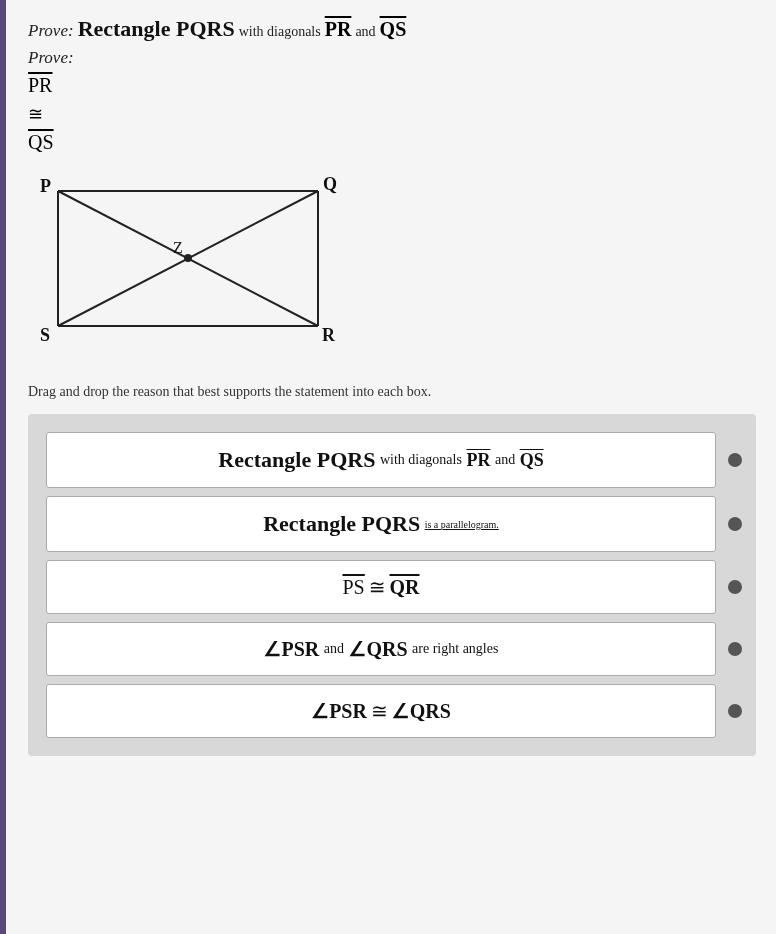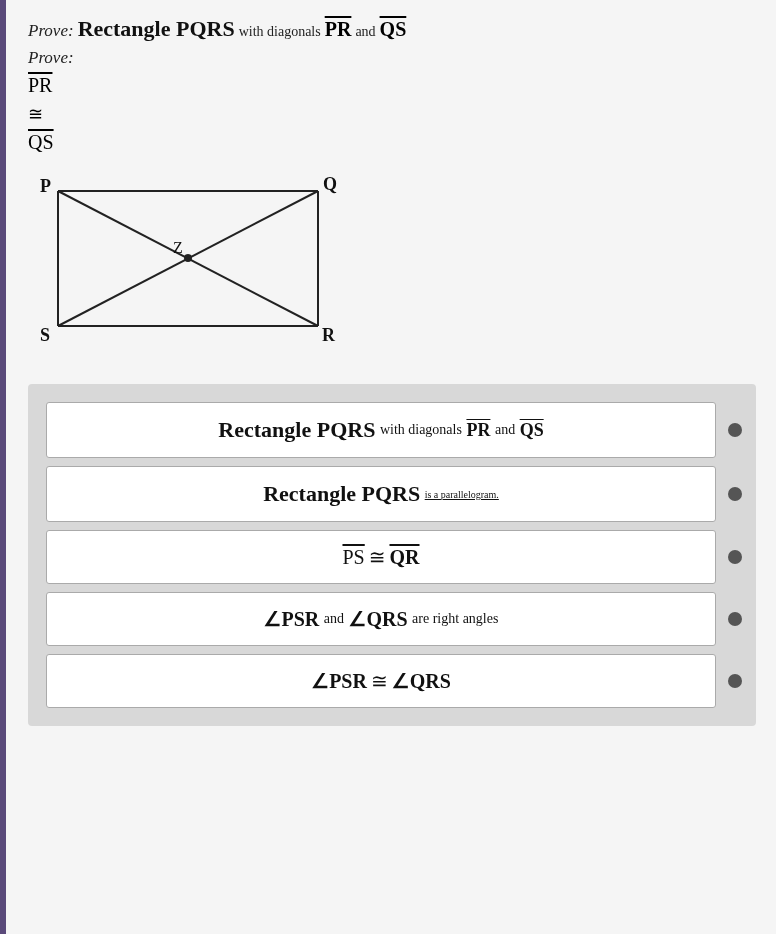--- a/index.html
+++ b/index.html
@@ -174,20 +174,21 @@
       <text x="295" y="24" font-size="18" font-family="Times New Roman, serif" font-weight="bold" fill="#111">Q</text>
 
       <text x="294" y="175" font-size="18" font-family="Times New Roman, serif" font-weight="bold" fill="#111">R</text>
 
       <text x="12" y="175" font-size="18" font-family="Times New Roman, serif" font-weight="bold" fill="#111">S</text>
 
       <text x="145" y="87" font-size="16" font-family="Times New Roman, serif" fill="#111">Z</text>
     </svg>
   </div>
 
+  <div class="drag-instruction">Drag and drop the reason that best supports the statement into each box.</div>
 
   <div class="proof-boxes">
 
     <div class="proof-box">
       <span style="font-size:22px;font-weight:bold;">Rectangle PQRS</span>
       &nbsp;
       <span style="font-size:14px;">with diagonals</span>
       &nbsp;
       <span style="text-decoration:overline;font-size:18px;font-weight:bold;">PR</span>
       &nbsp;

